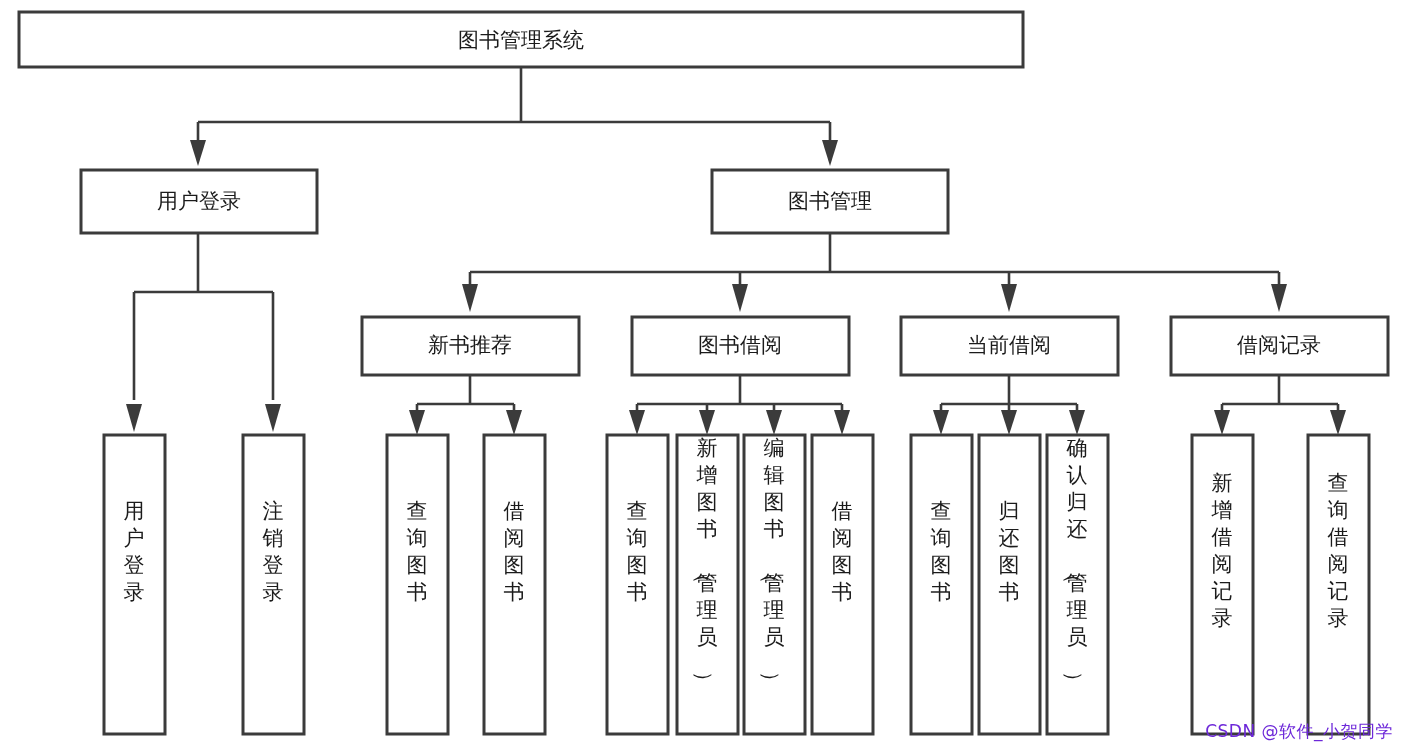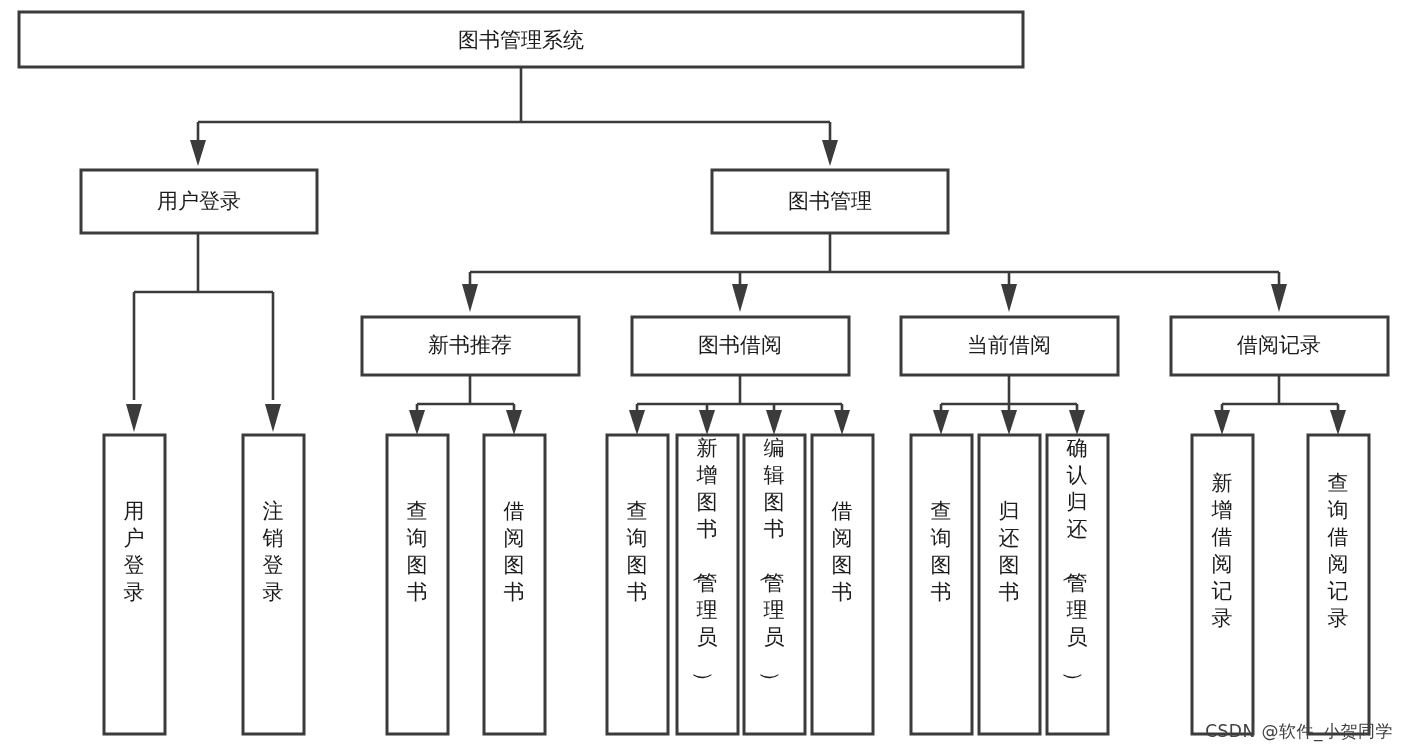--- a/index.html
+++ b/index.html
@@ -52,21 +52,21 @@
     font-family: "DejaVu Sans", "Liberation Sans", sans-serif;
     font-size: 21px;
     text-anchor: middle;
   }
   .watermark {
     position: absolute;
     right: 12px;
     bottom: 4px;
     font-family: "DejaVu Sans", "Liberation Sans", sans-serif;
     font-size: 17px;
-    color: #404040;
+    color: #6d28d9;
     letter-spacing: 0.5px;
     white-space: nowrap;
     pointer-events: none;
   }
 </style>
 </head>
 <body>
 
 <div id="diagram-root">
 

